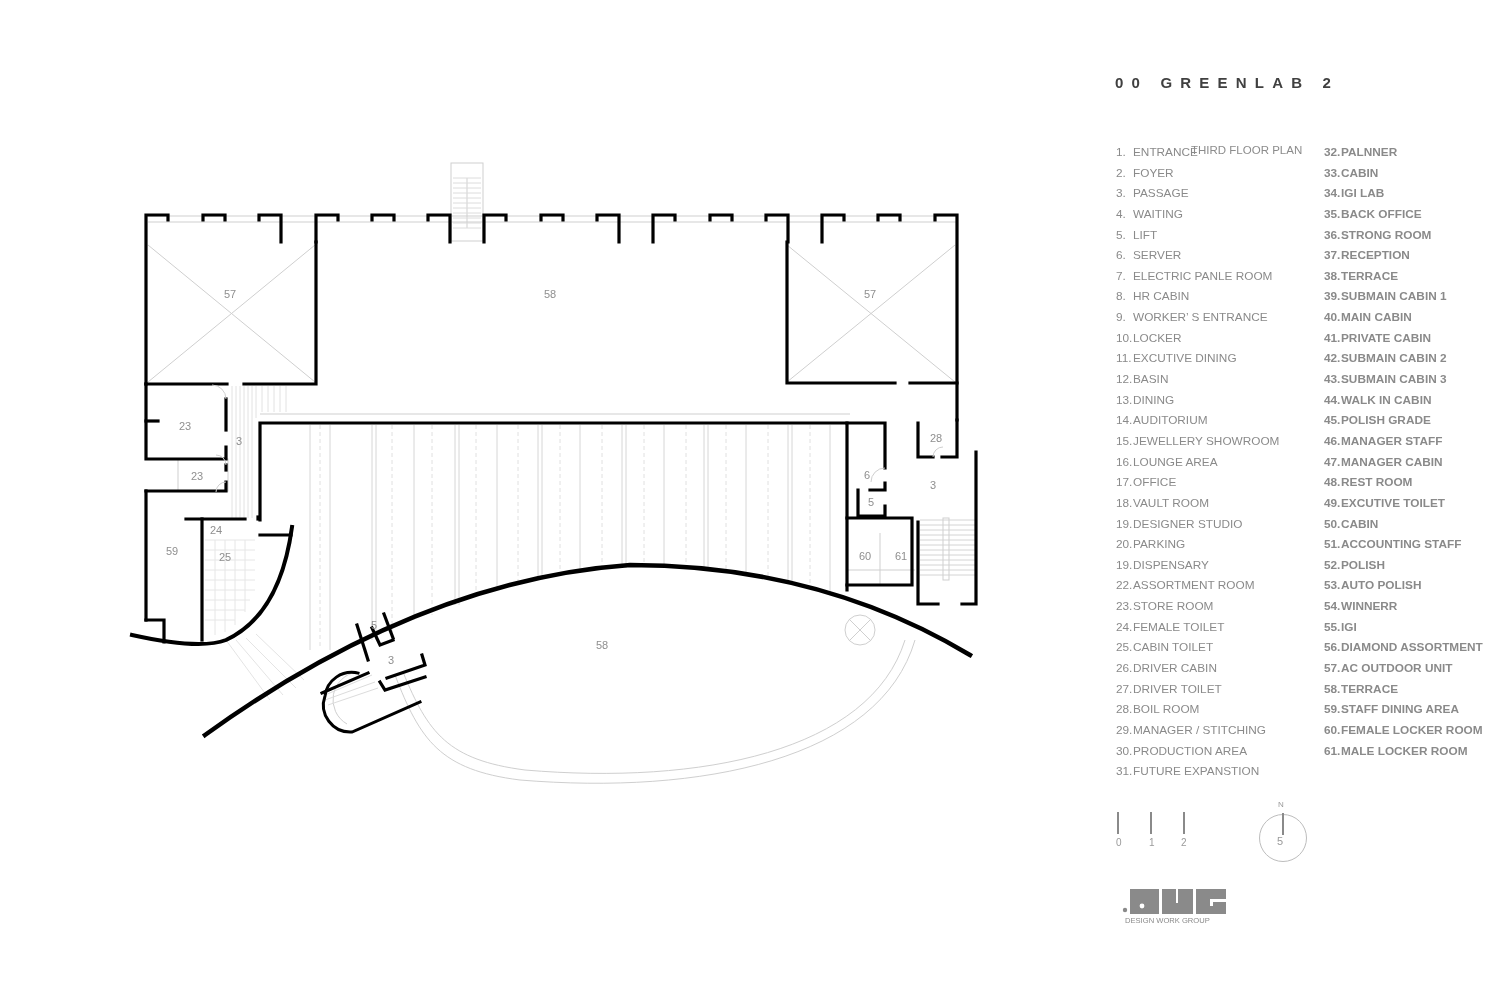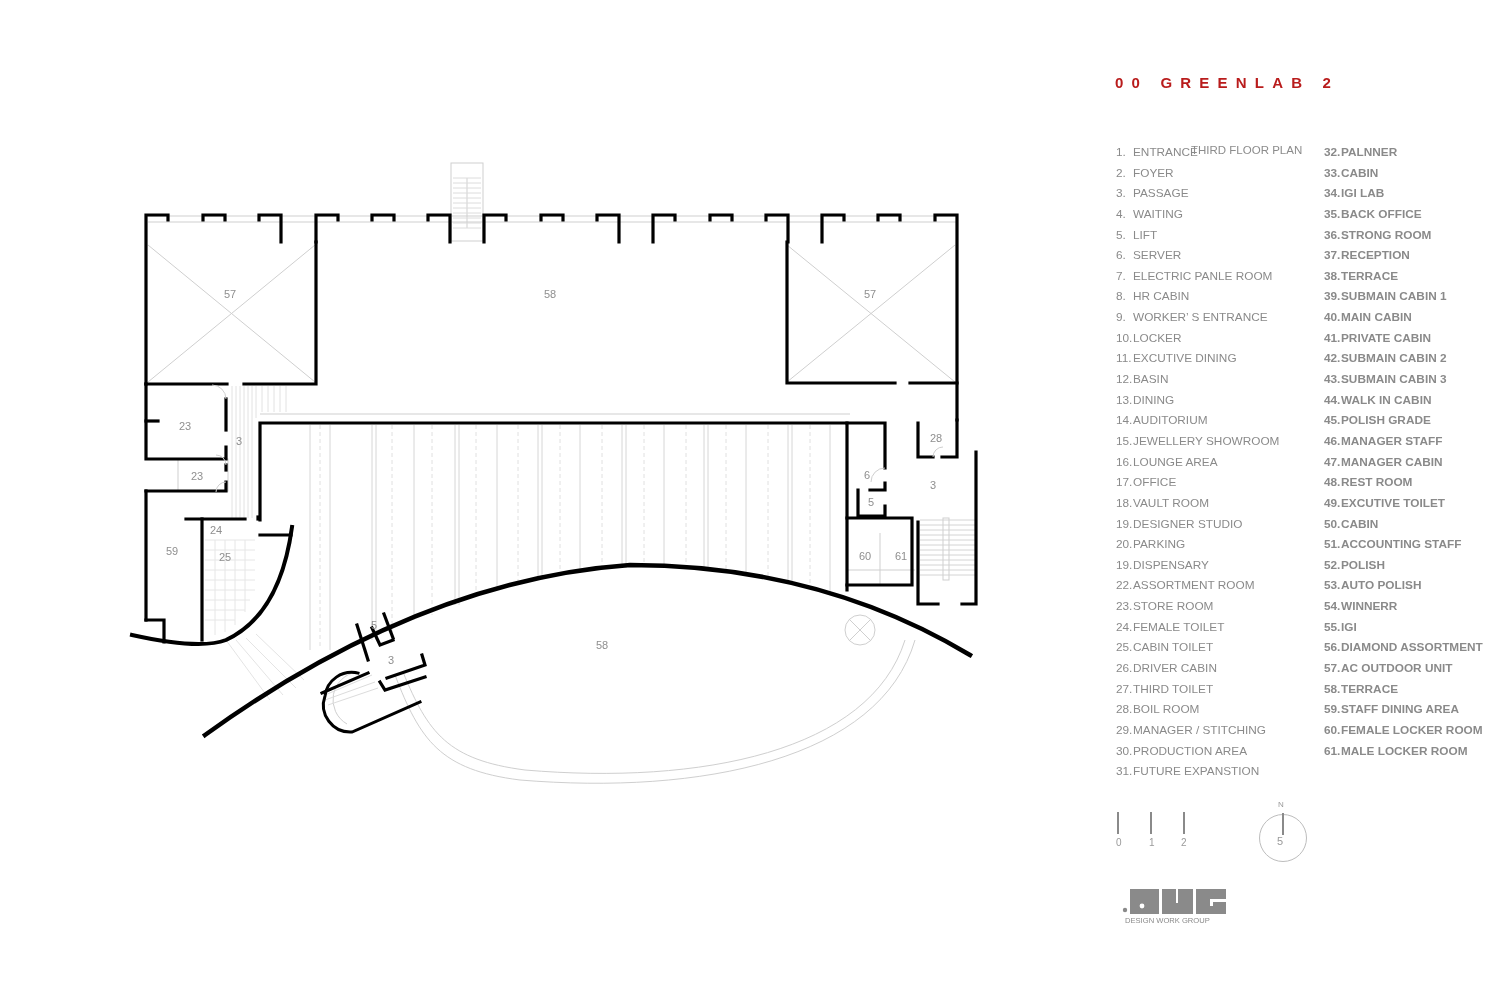--- a/index.html
+++ b/index.html
@@ -1,20 +1,20 @@
 <!DOCTYPE html>
 <html><head>
 <meta charset="utf-8">
 <style>
   html, body { margin:0; padding:0; background:#ffffff; }
   body { width:1500px; height:1000px; position:relative; overflow:hidden;
          font-family:"Liberation Sans", sans-serif; color:#8a8a8a; }
   #plan { position:absolute; left:0; top:0; width:1500px; height:1000px; }
   .title-main { position:absolute; left:1115px; top:74px; font-size:15px; font-weight:bold;
-                letter-spacing:8.2px; color:#b91c1c; white-space:nowrap; }
+                letter-spacing:8.2px; color:#404040; white-space:nowrap; }
   .title-sub { position:absolute; left:1191px; top:96px; font-size:11.5px; color:#8c8c8c;
                white-space:nowrap;margin-top:48px; }
   .legend-col { position:absolute; top:145px; }
   .legend-col.c1 { left:1116px; }
   .legend-col.c2 { left:1324px;font-weight:bold; }
   .legend-item { height:20.65px; font-size:11.8px; color:#8a8a8a; white-space:nowrap; display:flex; }
   .legend-item .num { display:inline-block; width:17px; }
   .legend-item .lbl { display:inline-block; }
   .scale { position:absolute; left:1116px; top:812px; width:80px; height:40px; }
   .scale .tick { position:absolute; top:0; width:2px; height:22px; background:#8a8a8a; }
@@ -367,21 +367,21 @@
     <div class="legend-item">
       <span class="num">25.</span>
       <span class="lbl">CABIN TOILET</span>
     </div>
     <div class="legend-item">
       <span class="num">26.</span>
       <span class="lbl">DRIVER CABIN</span>
     </div>
     <div class="legend-item">
       <span class="num">27.</span>
-      <span class="lbl">THIRD TOILET</span>
+      <span class="lbl">DRIVER TOILET</span>
     </div>
     <div class="legend-item">
       <span class="num">28.</span>
       <span class="lbl">BOIL ROOM</span>
     </div>
     <div class="legend-item">
       <span class="num">29.</span>
       <span class="lbl">MANAGER / STITCHING</span>
     </div>
     <div class="legend-item">

